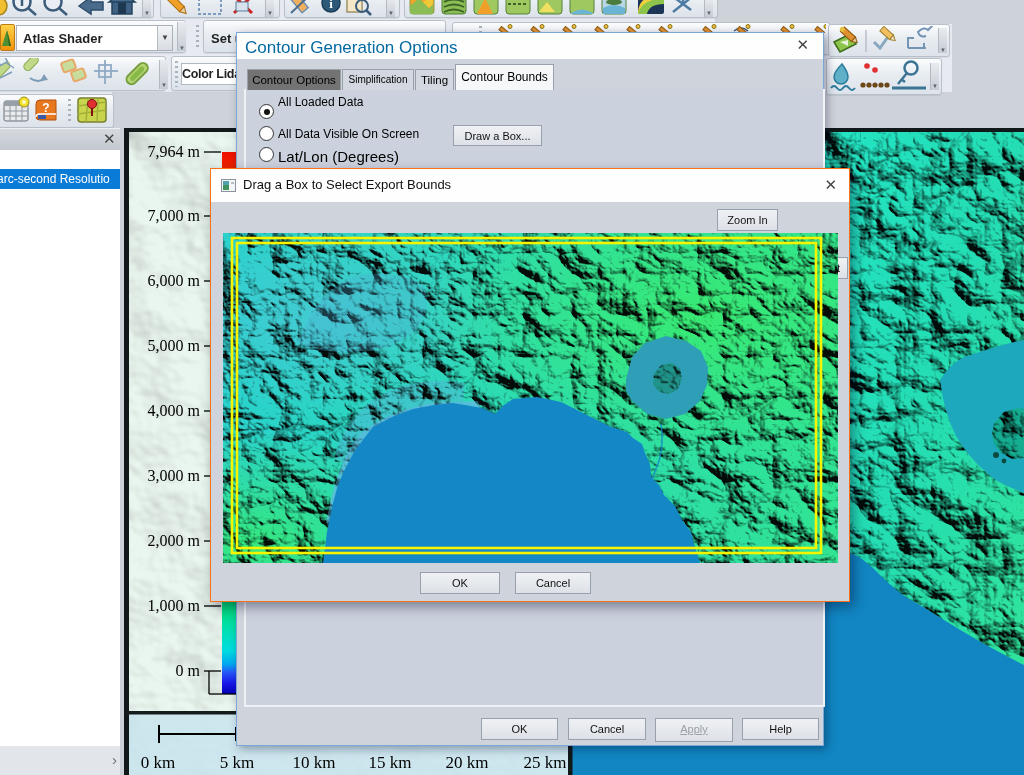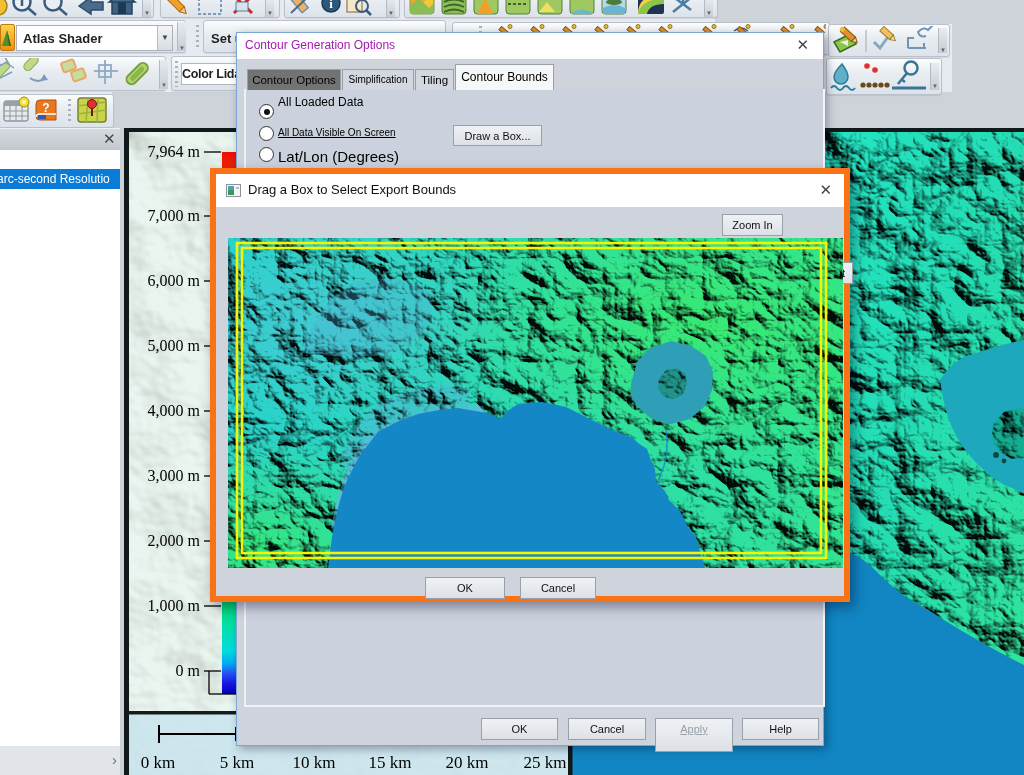--- a/index.html
+++ b/index.html
@@ -433,46 +433,46 @@
       <path d="M170 295 L180 284 L194 280 L200 281 L200 330 L188 331 L176 324 Q168 315 168 305 Z" filter="url(#rlf2)"></path>
     </g>
     <circle cx="172" cy="327" r="3" fill="#0c4a40"></circle>
     <circle cx="180" cy="333" r="2.4" fill="#0c4a40"></circle>
   </g>
   <rect x="0" y="0" width="200" height="4" fill="#10181a"></rect>
 </svg>
 
 <div class="abs" style="left:236px;top:32px;width:588px;height:714px;background:#ced3dc;border:1px solid #7aa7d4;box-shadow:3px 3px 9px rgba(0,0,40,.35);">
   <div style="position:absolute;left:0;top:0;width:100%;height:26px;background:#fefefe;"></div>
-  <div style="position:absolute;left:8px;top:5px;font-size:12px;color:#a21caf;">Contour Generation Options</div>
+  <div style="position:absolute;left:8px;top:5px;font-size:17px;color:#0369a1;">Contour Generation Options</div>
   <div class="x-glyph" style="position:absolute;right:14px;top:5px;">✕</div>
 
   <div style="position:absolute;left:7px;top:56px;width:581px;height:618px;background:#ccd2dd;border-left:2px solid #eef1f5;border-bottom:2px solid #eef1f5;border-right:2px solid #f2f4f7;"></div>
 
   <div style="position:absolute;left:10px;top:36px;width:94px;height:21px;background:#737373;border:1px solid #98a0aa;border-bottom:none;font-size:11.5px;text-align:center;line-height:20px;">Contour Options</div>
   <div style="position:absolute;left:105px;top:36px;width:72px;height:21px;background:#d2d7e0;border:1px solid #98a0aa;border-bottom:none;font-size:10px;text-align:center;line-height:20px;">Simplification</div>
   <div style="position:absolute;left:178px;top:36px;width:39px;height:21px;background:#d2d7e0;border:1px solid #98a0aa;border-bottom:none;font-size:11.5px;text-align:center;line-height:20px;">Tiling</div>
   <div style="position:absolute;left:218px;top:31px;width:99px;height:26px;background:#f5f7f9;border:1px solid #98a0aa;border-bottom:none;font-size:12px;text-align:center;line-height:24px;">Contour Bounds</div>
 
   <div style="position:absolute;left:22px;top:71px;width:15px;height:15px;border-radius:50%;background:#fff;border:1px solid #333;"></div>
   <div style="position:absolute;left:26.5px;top:75.5px;width:6px;height:6px;border-radius:50%;background:#111;"></div>
   <div style="position:absolute;left:41px;top:62px;font-size:12px;">All Loaded Data</div>
   <div style="position:absolute;left:22px;top:93px;width:15px;height:15px;border-radius:50%;background:#fff;border:1px solid #333;"></div>
-  <div style="position:absolute;left:41px;top:94px;font-size:10px;text-decoration:underline;">All Data Visible On Screen</div>
+  <div style="position:absolute;left:41px;top:94px;font-size:12px;">All Data Visible On Screen</div>
   <div style="position:absolute;left:22px;top:114px;width:15px;height:15px;border-radius:50%;background:#fff;border:1px solid #333;"></div>
   <div style="position:absolute;left:41px;top:115px;font-size:15px;">Lat/Lon (Degrees)</div>
   <div class="dlg-btn" style="left:216px;top:92px;width:89px;height:21px;line-height:20px;">Draw a Box...</div>
 
   <div class="dlg-btn" style="left:244px;top:685px;width:77px;height:22px;line-height:21px;">OK</div>
   <div class="dlg-btn" style="left:331px;top:685px;width:78px;height:22px;line-height:21px;">Cancel</div>
-  <div class="dlg-btn" style="left:418px;top:685px;width:78px;height:34px;line-height:21px;color:#9ba1a9;text-decoration:underline;">Apply</div>
+  <div class="dlg-btn" style="left:418px;top:685px;width:78px;height:24px;line-height:21px;color:#9ba1a9;text-decoration:underline;">Apply</div>
   <div class="dlg-btn" style="left:505px;top:685px;width:77px;height:22px;line-height:21px;">Help</div>
 </div>
 
-<div class="abs" style="left:210px;top:168px;width:640px;height:434px;background:#ced3dc;border:6px solid #f97316;box-shadow:4px 5px 12px rgba(0,0,40,.4);">
+<div class="abs" style="left:210px;top:168px;width:640px;height:434px;background:#ced3dc;border:1px solid #f97316;box-shadow:4px 5px 12px rgba(0,0,40,.4);">
   <div style="position:absolute;left:0;top:0;width:100%;height:33px;background:#fefefe;"></div>
   <svg style="position:absolute;left:10px;top:10px;" width="15" height="13">
       <rect x="0.5" y="0.5" width="14" height="12" fill="#f4f5f6" stroke="#8a94a0"></rect>
       <rect x="2" y="2" width="6" height="9" fill="#3f9460"></rect>
       <rect x="2" y="2" width="6" height="4" fill="#5aa8d0" opacity="0.7"></rect>
       <rect x="10" y="3" width="3" height="2" fill="#b8bec6"></rect>
     </svg>
   <div style="position:absolute;left:32px;top:8px;font-size:13px;color:#111;">Drag a Box to Select Export Bounds</div>
   <div class="x-glyph" style="position:absolute;right:12px;top:9px;">✕</div>
   <div class="dlg-btn" style="left:506px;top:40px;width:61px;height:22px;line-height:21px;">Zoom In</div>

